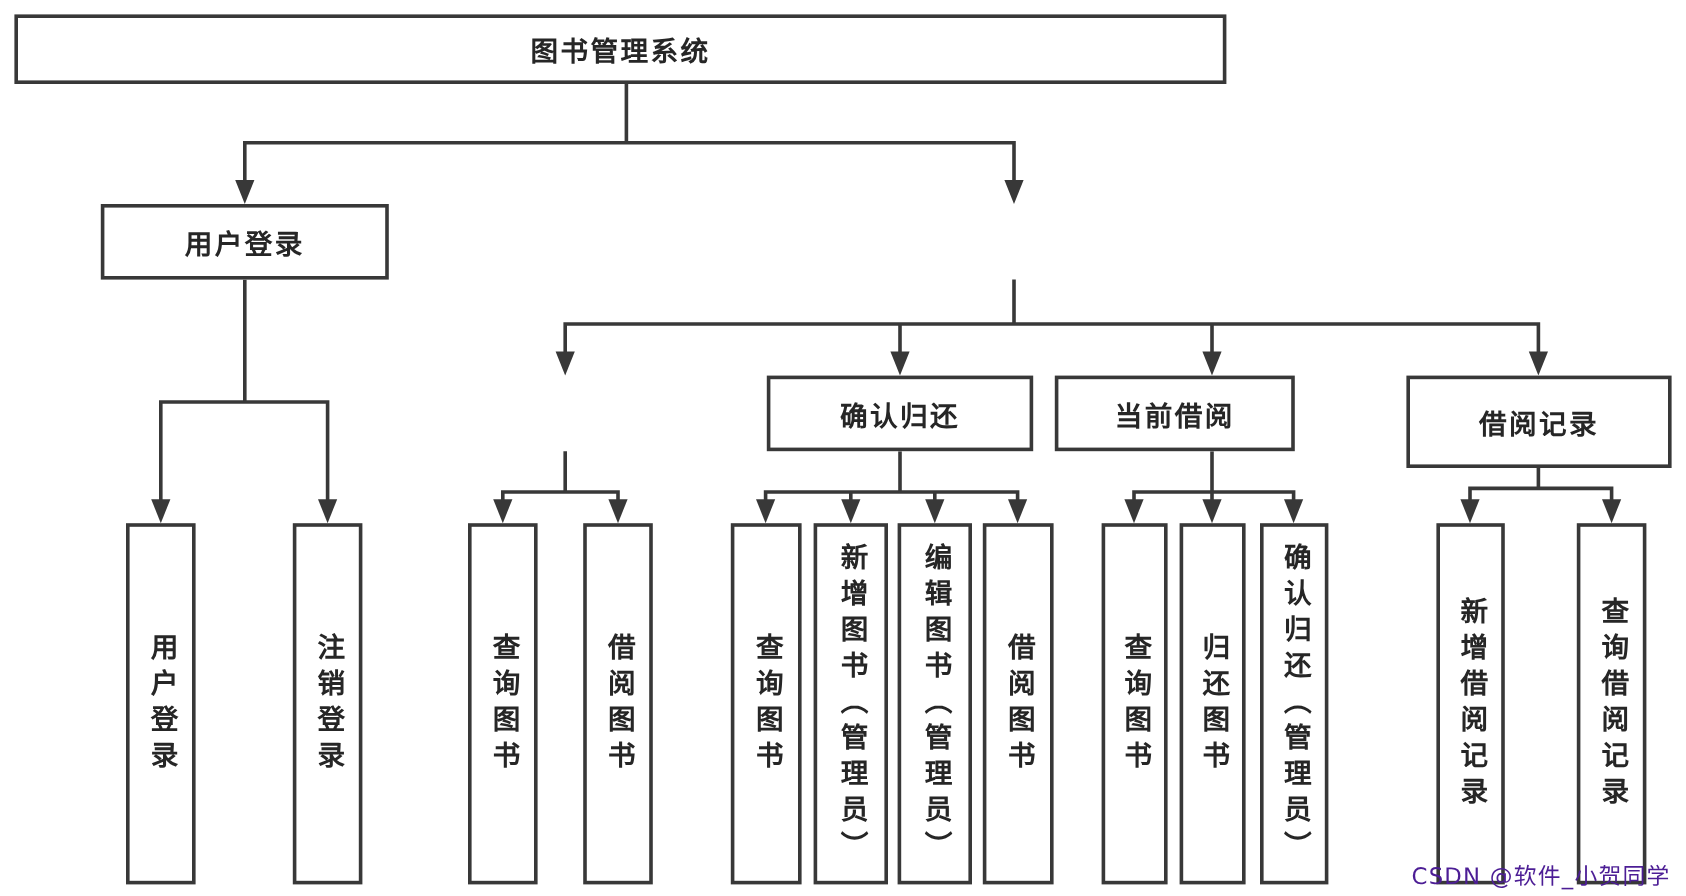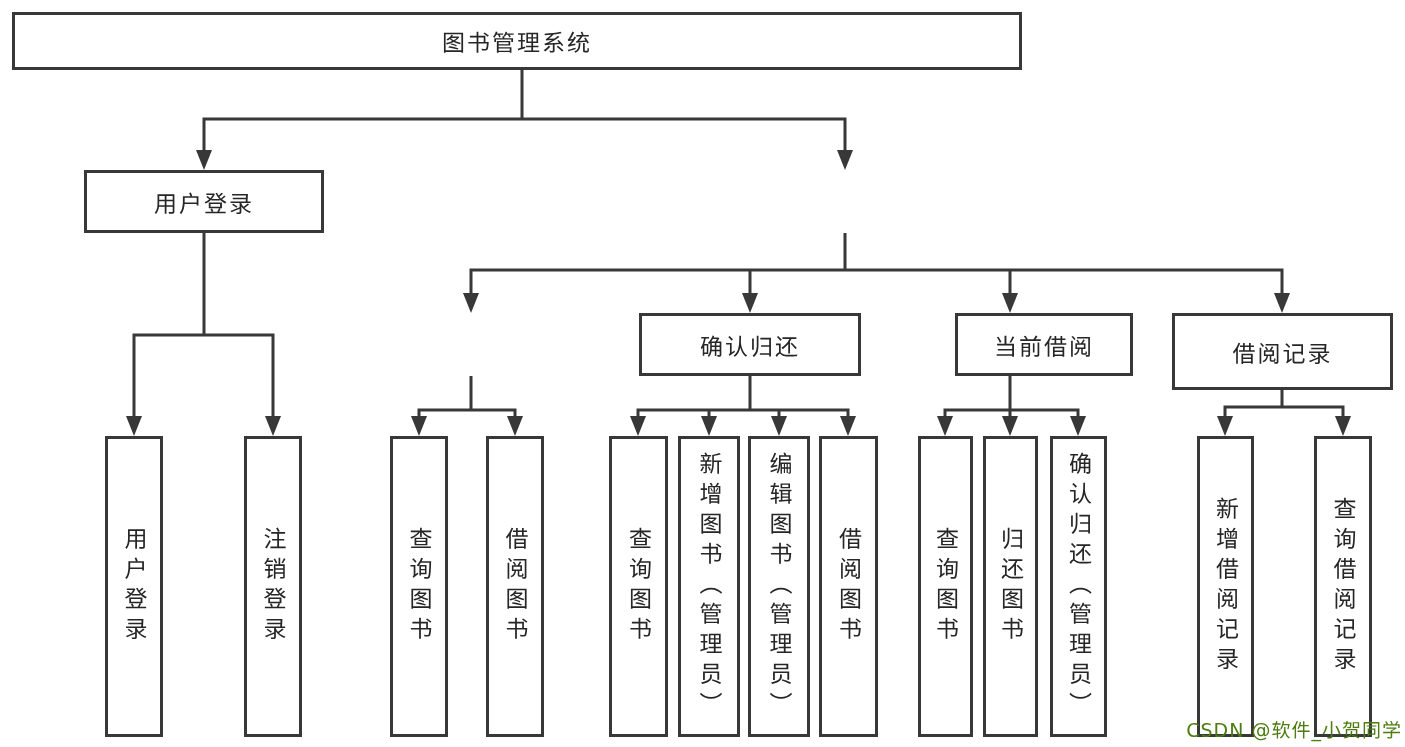--- a/index.html
+++ b/index.html
@@ -23,42 +23,43 @@
   }
   .node, .leaf {
     position: absolute;
     box-sizing: border-box;
     border: 3px solid #383838;
     background: #ffffff;
     display: flex;
     align-items: center;
     justify-content: center;
     z-index: 1;
+    font-weight: bold;
   }
   .node {
     font-size: 23px;
     letter-spacing: 2px;
     color: #262626;
     white-space: nowrap;
   }
   .leaf span {
     writing-mode: vertical-rl;
     text-orientation: mixed;
     font-size: 23px;
     letter-spacing: 7px;
     line-height: 1.05;
     color: #262626;
   }
   .watermark {
     position: absolute;
-    right: 3px;
+    right: 13px;
     bottom: 5px;
     font-size: 19px;
     letter-spacing: 1px;
-    color: #4d7c0f;
+    color: #4c1d95;
     z-index: 5;
     white-space: nowrap;
   }
 </style>
 </head>
 <body>
 
 <div class="stage">
 
   <svg class="connectors" width="1405" height="747" viewBox="0 0 1405 747">
@@ -92,21 +93,21 @@
       <polygon points="1217,416 1233,416 1225,436"></polygon>
       <polygon points="1335,416 1351,416 1343,436"></polygon>
     </g>
   </svg>
 
   <div class="node" style="left:12px; top:12px; width:1010px; height:58px">图书管理系统</div>
 
   <div class="node" style="left:84px; top:170px; width:240px; height:63px">用户登录</div>
 
   <div class="node" style="left:639px; top:313px; width:222px; height:63px">确认归还</div>
-  <div class="node" style="left:955px; top:313px; width:178px; height:63px">当前借阅</div>
+  <div class="node" style="left:879px; top:313px; width:200px; height:63px">当前借阅</div>
   <div class="node" style="left:1172px; top:313px; width:221px; height:77px">借阅记录</div>
 
   <div class="leaf" style="left:105px; top:436px; width:58px; height:301px">
     <span>用户登录</span>
   </div>
   <div class="leaf" style="left:244px; top:436px; width:58px; height:301px">
     <span>注销登录</span>
   </div>
 
   <div class="leaf" style="left:390px; top:436px; width:58px; height:301px">

